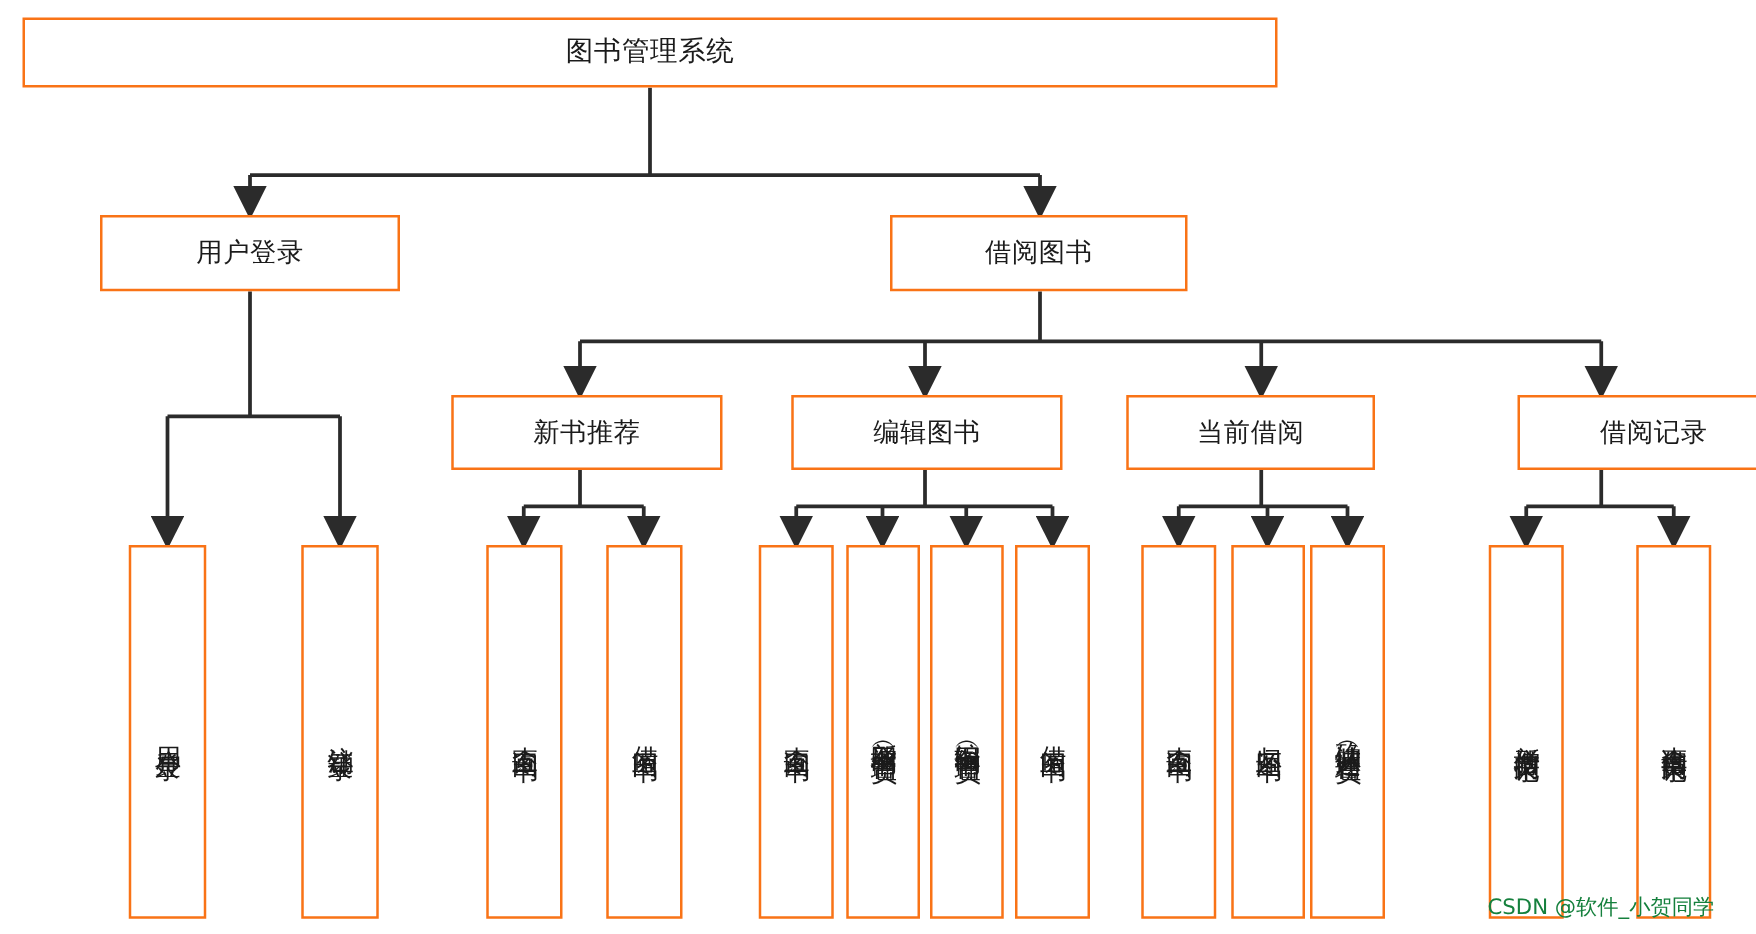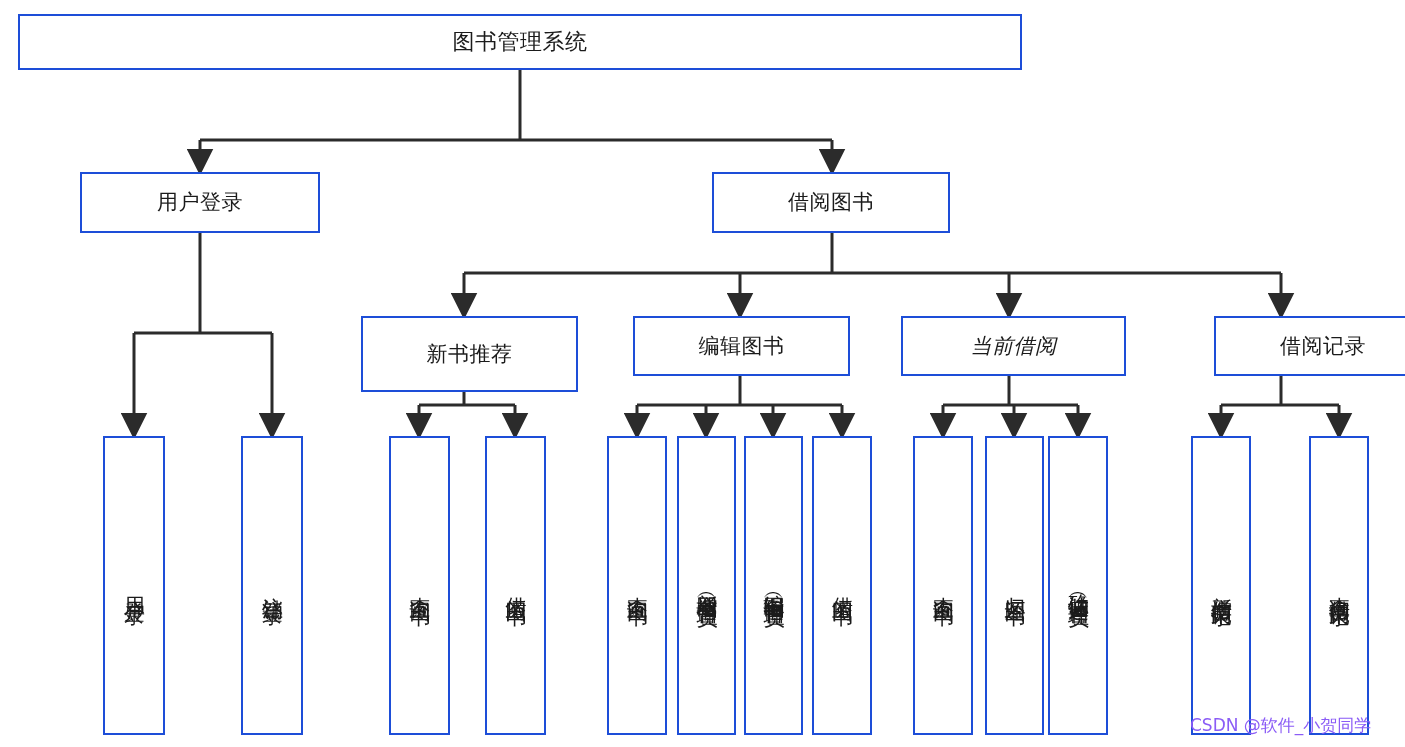--- a/index.html
+++ b/index.html
@@ -20,21 +20,21 @@
     position: absolute;
     left: 0;
     top: 0;
     width: 1405px;
     height: 747px;
     pointer-events: none;
   }
   .node {
     position: absolute;
     box-sizing: border-box;
-    border: 2px solid #1d4ed8;
+    border: 2px solid #f97316;
     background: #ffffff;
     display: flex;
     align-items: center;
     justify-content: center;
     color: #1b1b1b;
     line-height: 1.05;
   }
   .node.h {
     
     font-size: 21px;
@@ -59,21 +59,21 @@
     line-height: 1;
   }
   .node.v.tall .vtext {
     letter-spacing: 2px;
   }
   .watermark {
     position: absolute;
     left: 1190px;
     top: 714px;
     font-size: 17px;
-    color: #8b5cf6;
+    color: #15803d;
     white-space: nowrap;
     font-family: "DejaVu Sans", "Liberation Sans", sans-serif;
   }
 </style>
 </head>
 <body>
 
 <div id="canvas">
 
   <svg class="connectors" viewBox="0 0 1405 747" xmlns="http://www.w3.org/2000/svg">
@@ -130,27 +130,27 @@
     <span>图书管理系统</span>
   </div>
 
   <div class="node h" style="left:80px; top:172px; width:240px; height:61px;">
     <span>用户登录</span>
   </div>
   <div class="node h" style="left:712px; top:172px; width:238px; height:61px;">
     <span>借阅图书</span>
   </div>
 
-  <div class="node h" style="left:361px; top:316px; width:217px; height:76px;">
+  <div class="node h" style="left:361px; top:316px; width:217px; height:60px;">
     <span>新书推荐</span>
   </div>
   <div class="node h" style="left:633px; top:316px; width:217px; height:60px;">
     <span>编辑图书</span>
   </div>
-  <div class="node h" style="left:901px; top:316px; width:225px; height:60px;font-style:italic;">
+  <div class="node h" style="left:901px; top:316px; width:199px; height:60px;">
     <span>当前借阅</span>
   </div>
   <div class="node h" style="left:1172px; top:316px; width:218px; height:60px;margin-left:42px;">
     <span>借阅记录</span>
   </div>
 
   <div class="node v" style="left:103px; top:436px; width:62px; height:299px;">
     <span class="vtext">用户登录</span>
   </div>
   <div class="node v" style="left:241px; top:436px; width:62px; height:299px;">

